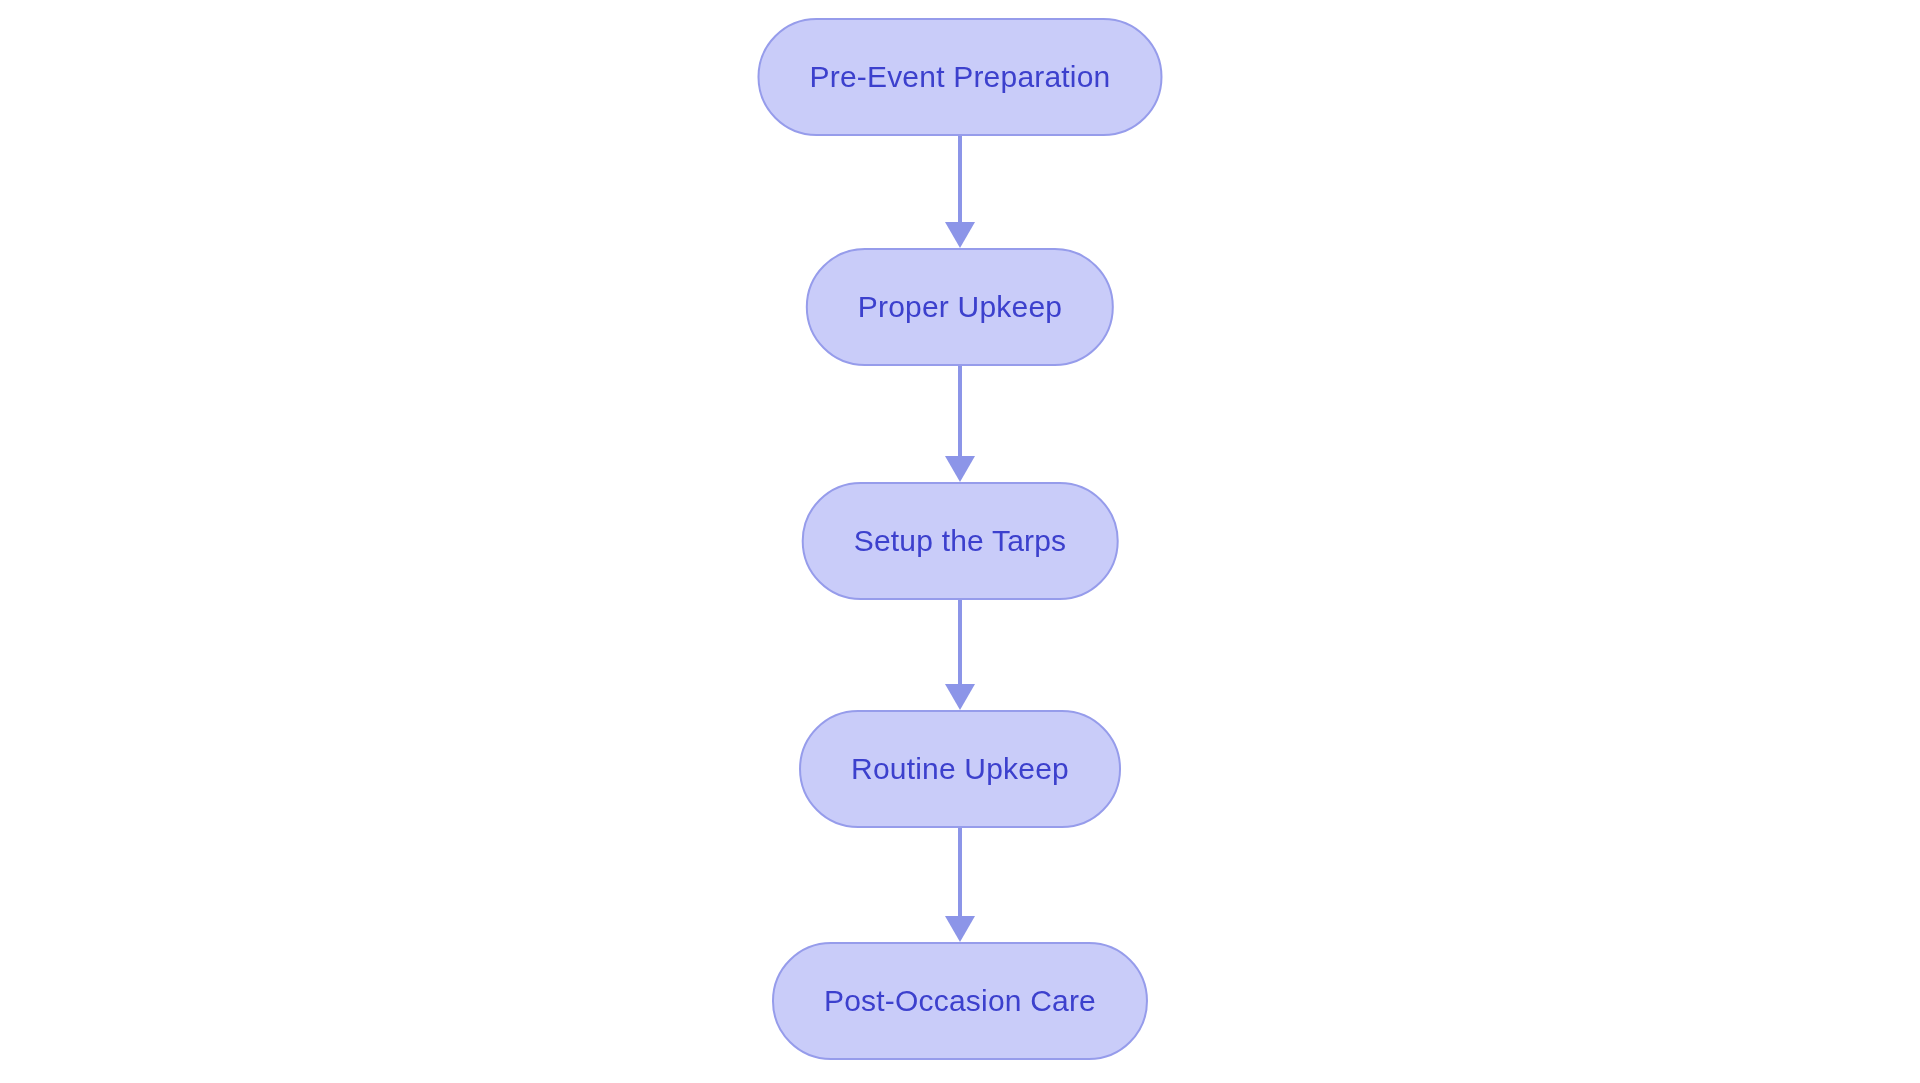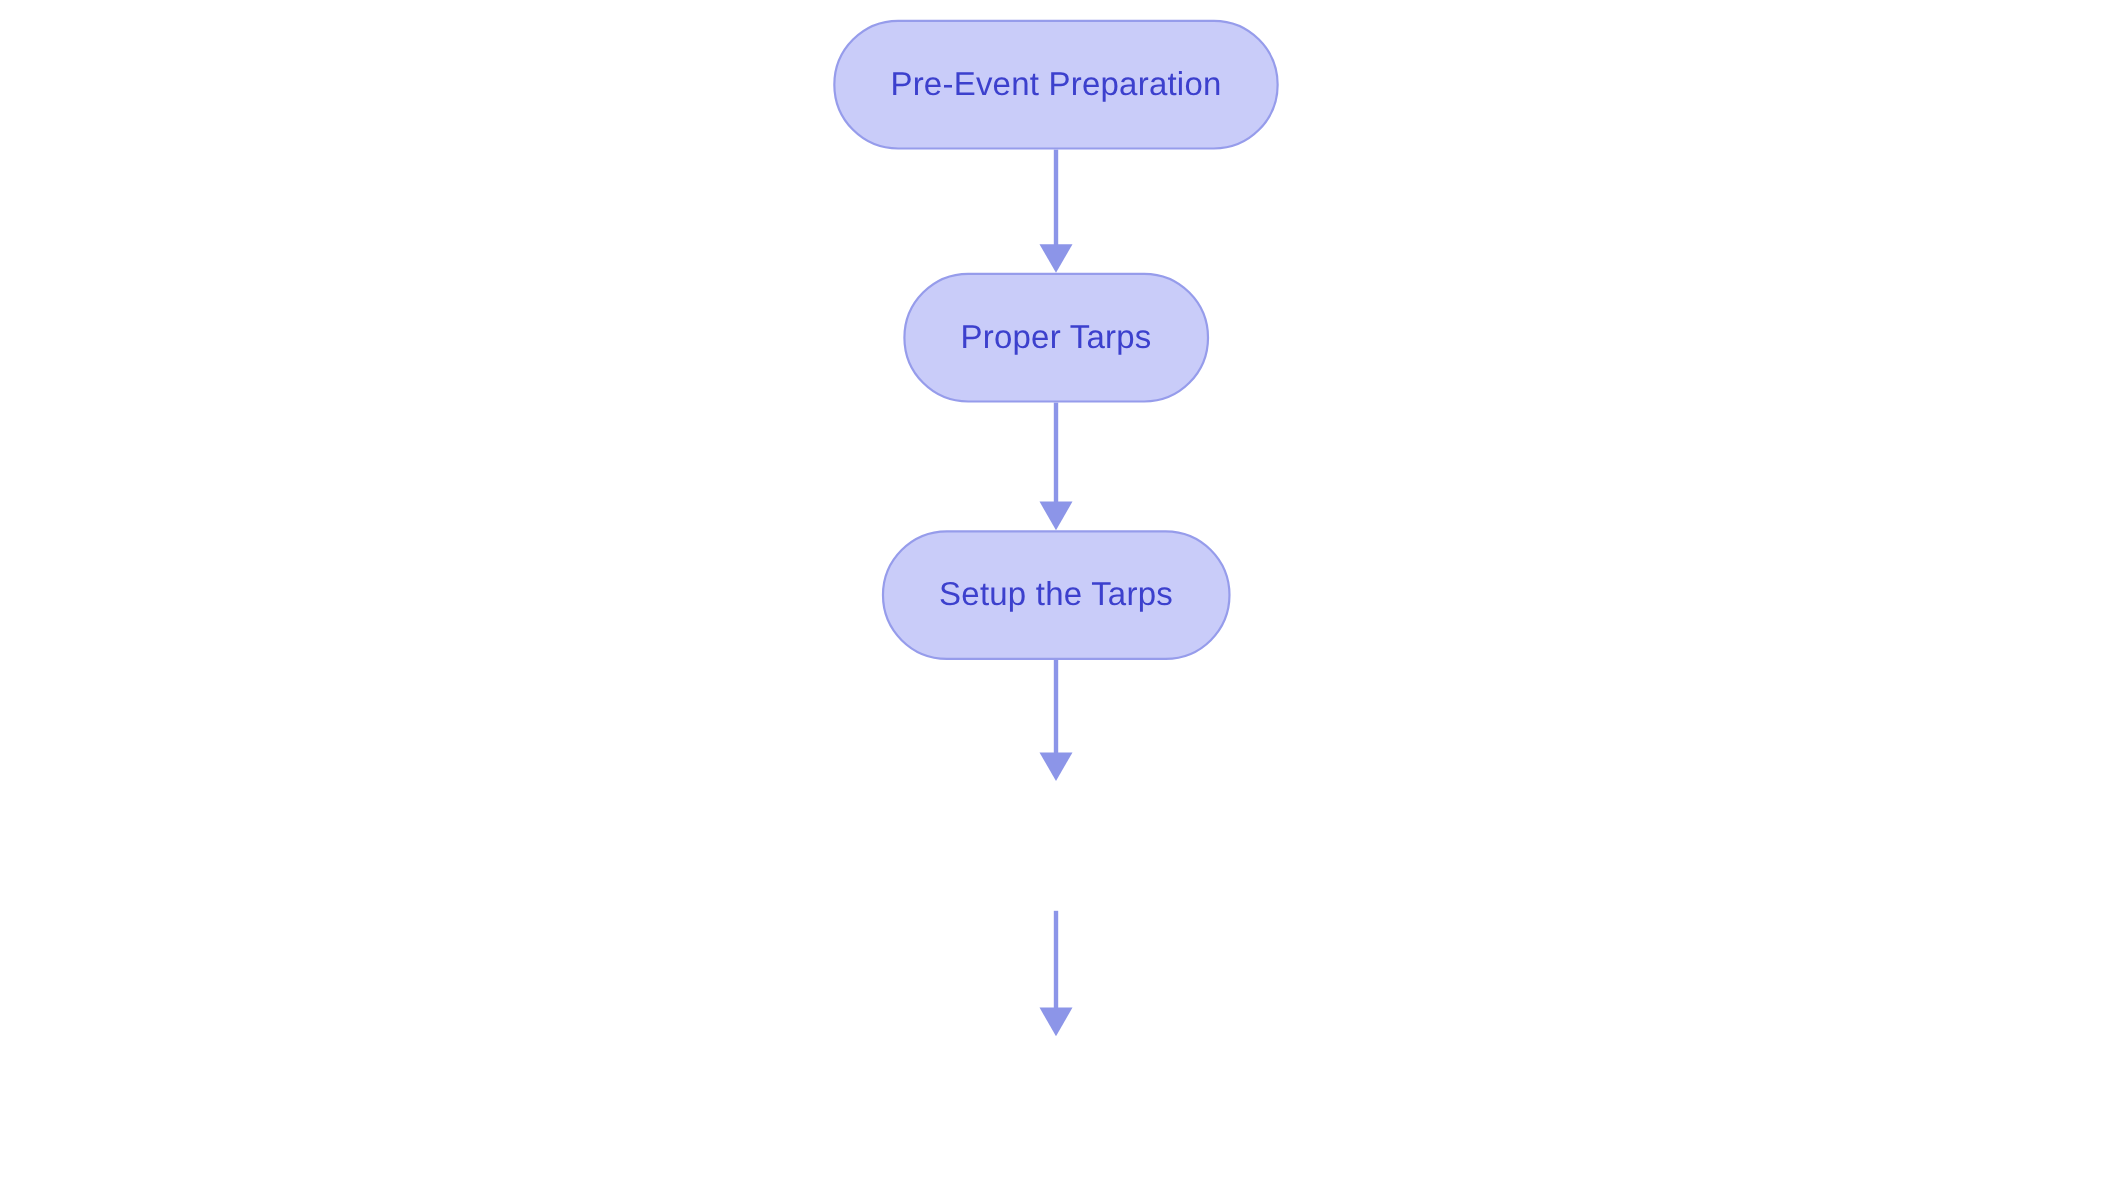--- a/index.html
+++ b/index.html
@@ -73,37 +73,43 @@
   <div class="node" style="top:18px">
     <span class="node-label">Pre-Event Preparation</span>
   </div>
 
   <div class="edge" style="top:136px; height:112px">
     <div class="edge-line"></div>
     <div class="edge-head"></div>
   </div>
 
   <div class="node" style="top:248px">
-    <span class="node-label">Proper Tarps</span>
+    <span class="node-label">Proper Upkeep</span>
   </div>
 
   <div class="edge" style="top:366px; height:116px">
     <div class="edge-line"></div>
     <div class="edge-head"></div>
   </div>
 
   <div class="node" style="top:482px">
     <span class="node-label">Setup the Tarps</span>
   </div>
 
   <div class="edge" style="top:600px; height:110px">
     <div class="edge-line"></div>
     <div class="edge-head"></div>
   </div>
 
+  <div class="node" style="top:710px">
+    <span class="node-label">Routine Upkeep</span>
+  </div>
 
   <div class="edge" style="top:828px; height:114px">
     <div class="edge-line"></div>
     <div class="edge-head"></div>
   </div>
 
+  <div class="node" style="top:942px">
+    <span class="node-label">Post-Occasion Care</span>
+  </div>
 
 </div>
 
 </body></html>

